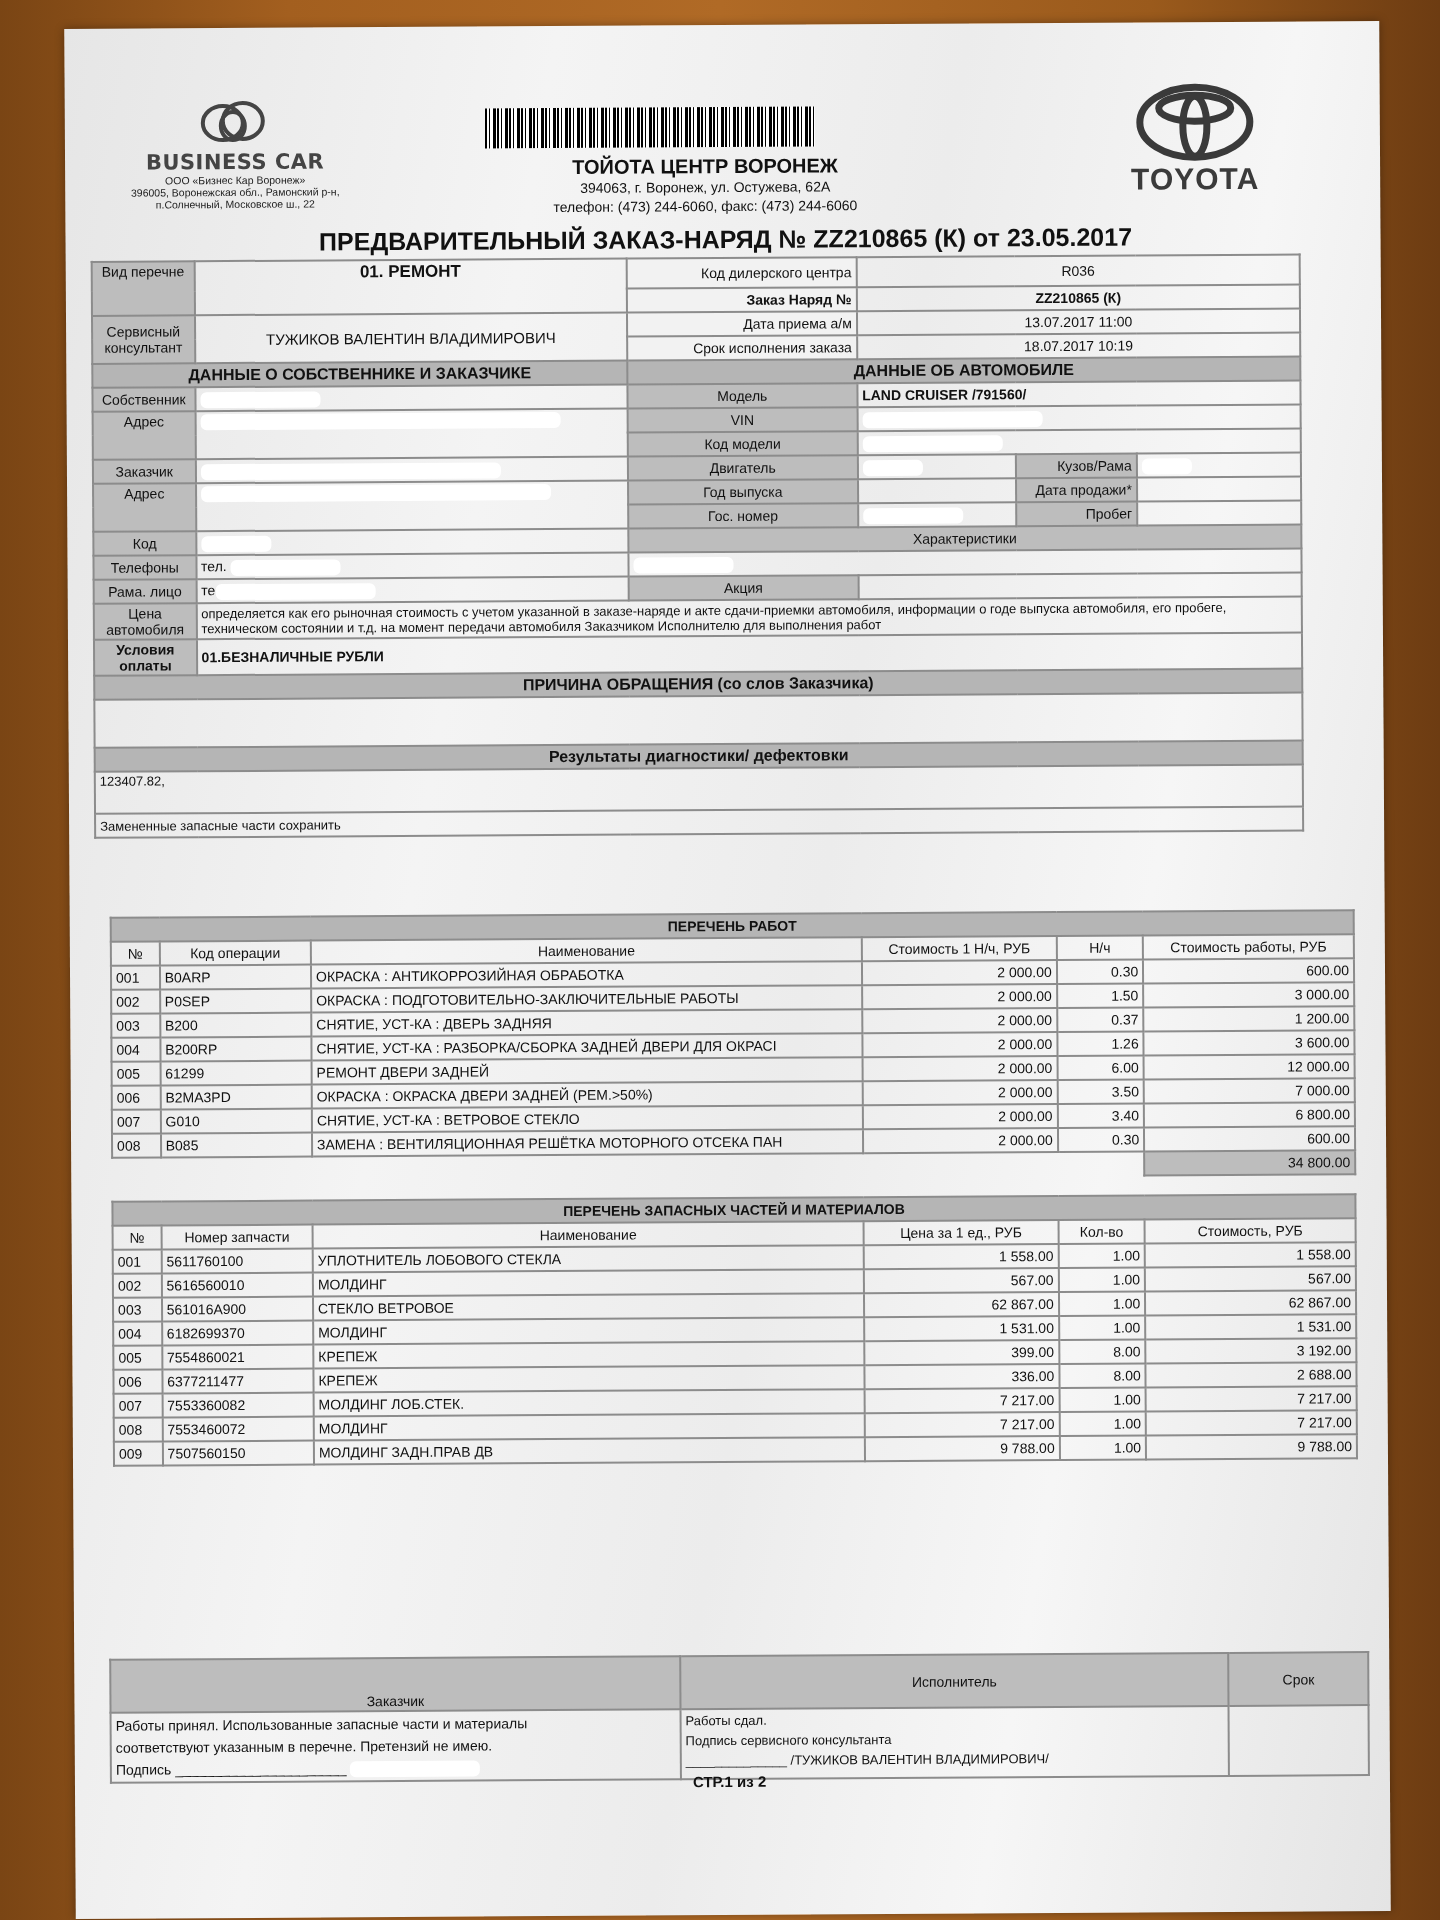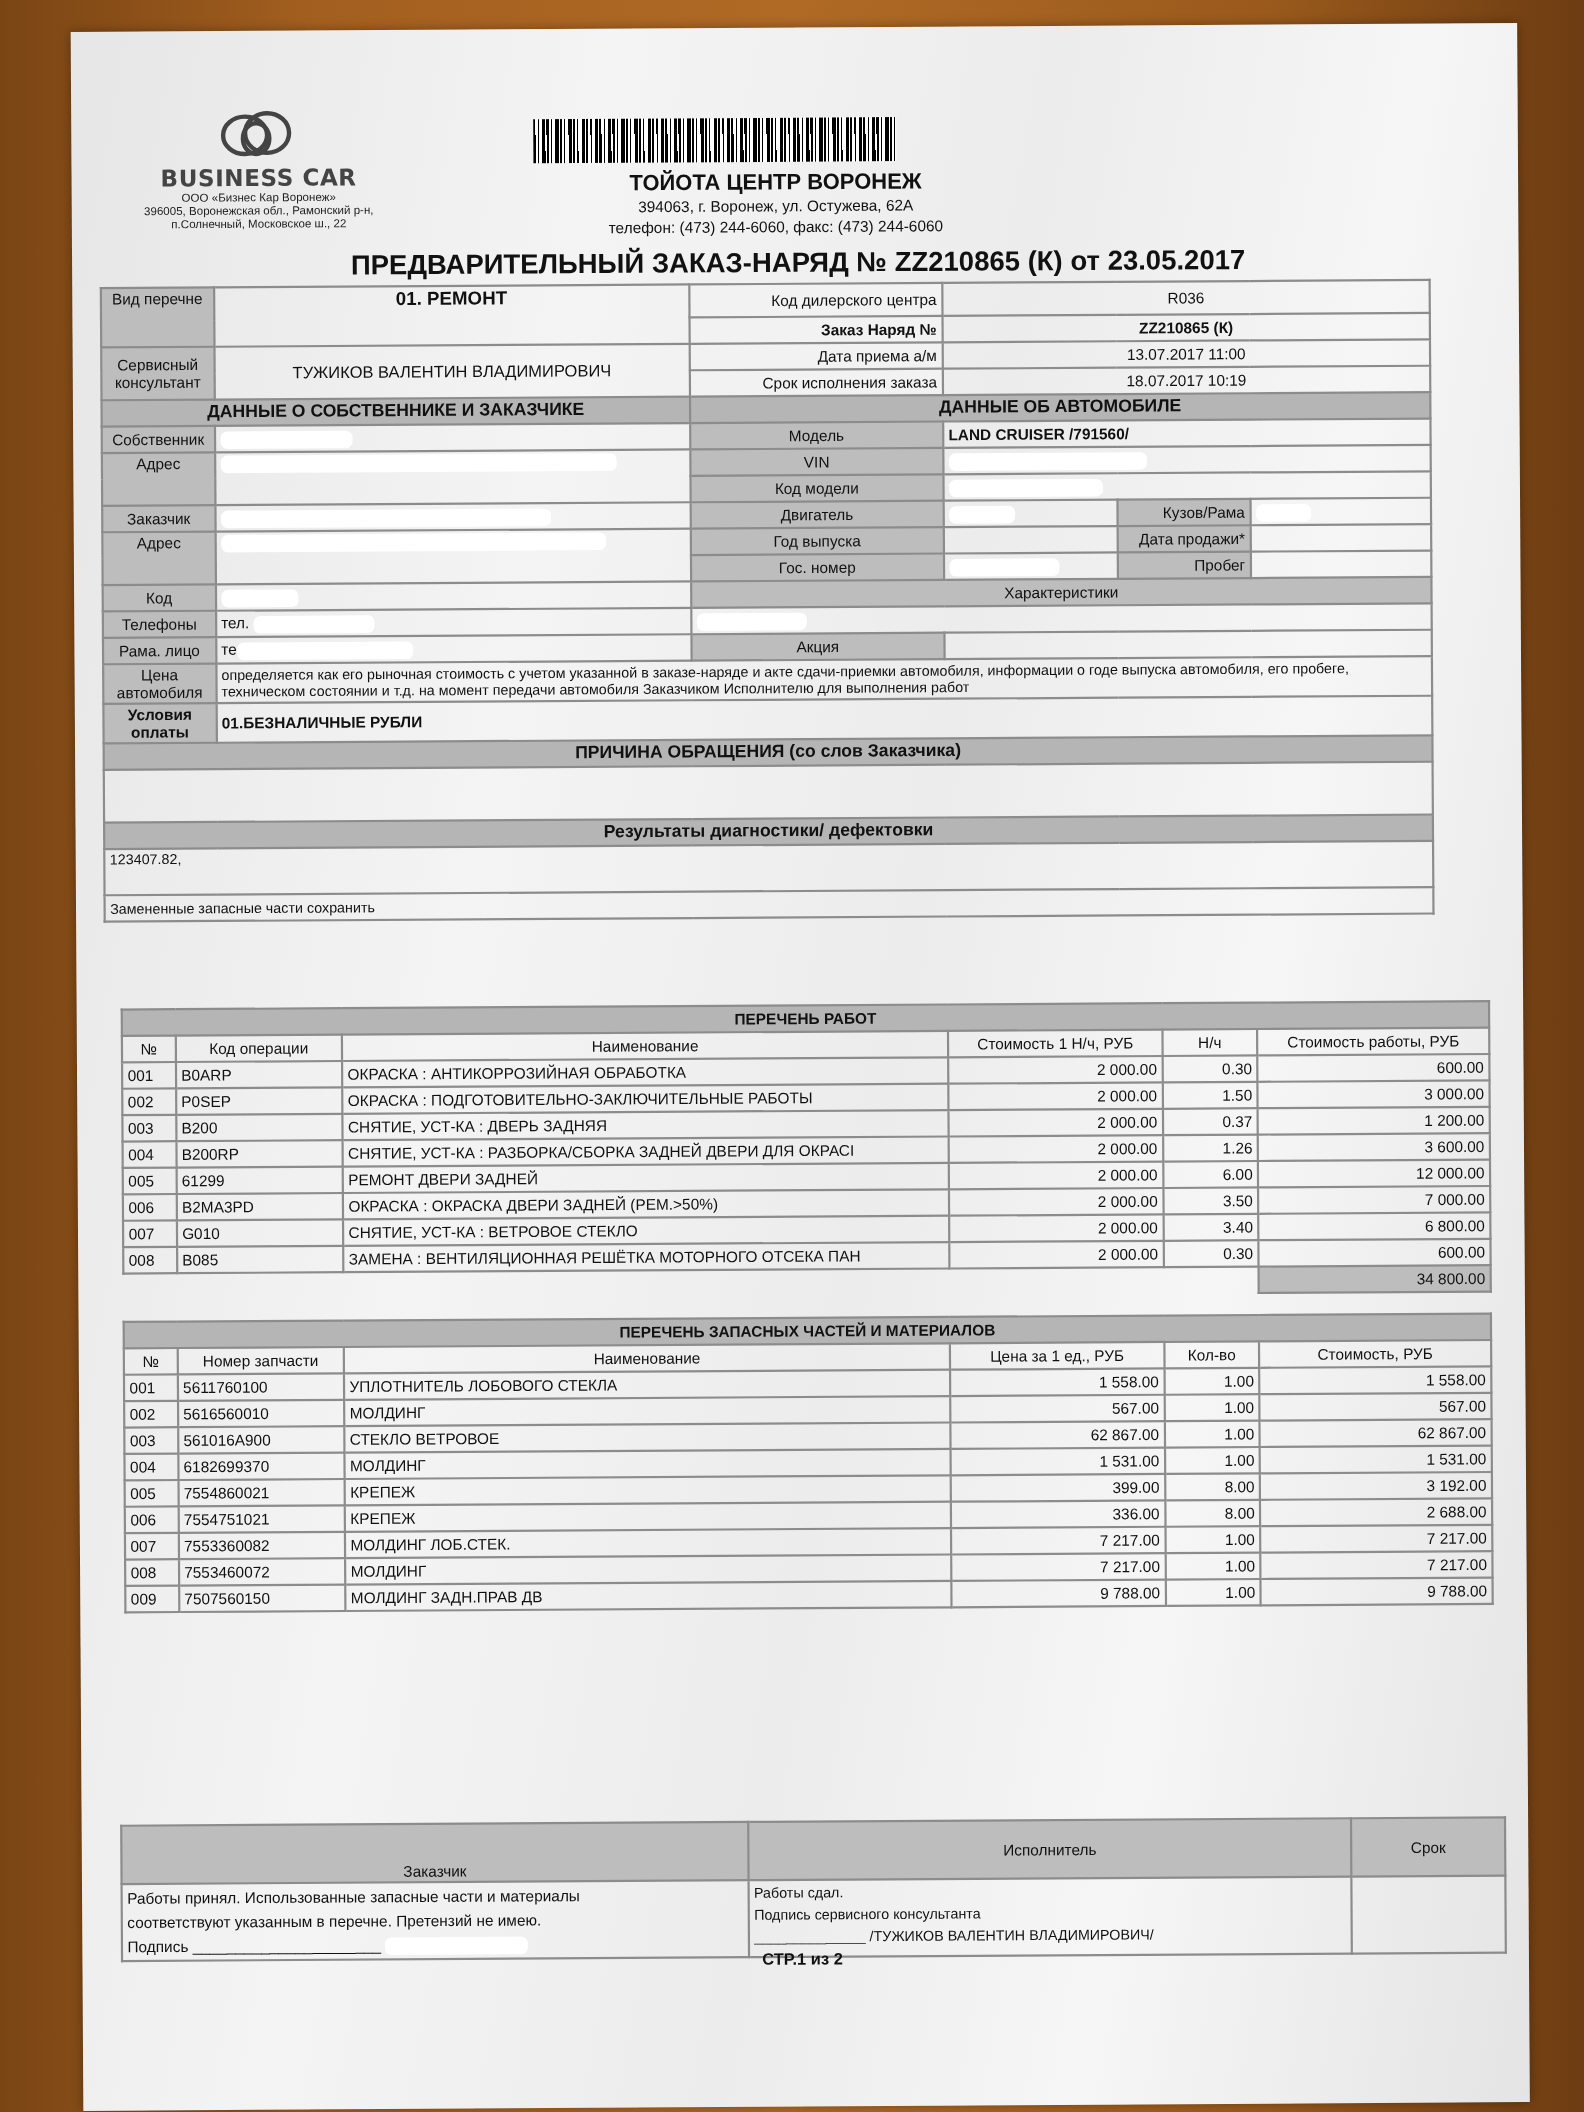--- a/index.html
+++ b/index.html
@@ -63,20 +63,28 @@
   </div>
 
   <div class="abs barcode"></div>
 
   <div class="abs center-head">
     <div class="t1">ТОЙОТА ЦЕНТР ВОРОНЕЖ</div>
     <div class="t2">394063, г. Воронеж, ул. Остужева, 62А</div>
     <div class="t3">телефон: (473) 244-6060, факс: (473) 244-6060</div>
   </div>
 
+  <div class="abs toyota">
+    <svg width="120" height="80" viewBox="0 0 120 80">
+      <ellipse cx="60" cy="40" rx="55" ry="35" fill="none" stroke="#3a3a3a" stroke-width="7"></ellipse>
+      <ellipse cx="60" cy="26" rx="36" ry="13" fill="none" stroke="#3a3a3a" stroke-width="7"></ellipse>
+      <ellipse cx="60" cy="44" rx="12" ry="30" fill="none" stroke="#3a3a3a" stroke-width="7"></ellipse>
+    </svg>
+    <div class="toyota-word">TOYOTA</div>
+  </div>
 
   <div class="abs doc-title">ПРЕДВАРИТЕЛЬНЫЙ ЗАКАЗ-НАРЯД № ZZ210865  (К) от 23.05.2017</div>
 
   <table class="abs grid top-block">
     <colgroup>
       <col style="width:80px">
         <col style="width:395px">
         <col style="width:210px">
         <col style="width:145px">
         <col style="width:110px">
@@ -335,21 +343,21 @@
     <tr>
           <td>005</td>
           <td>7554860021</td>
           <td>КРЕПЕЖ</td>
           <td class="r">399.00</td>
           <td class="r">8.00</td>
           <td class="r">3 192.00</td>
         </tr>
     <tr>
           <td>006</td>
-          <td>7554751021</td>
+          <td>6377211477</td>
           <td>КРЕПЕЖ</td>
           <td class="r">336.00</td>
           <td class="r">8.00</td>
           <td class="r">2 688.00</td>
         </tr>
     <tr>
           <td>007</td>
           <td>7553360082</td>
           <td>МОЛДИНГ ЛОБ.СТЕК.</td>
           <td class="r">7 217.00</td>

